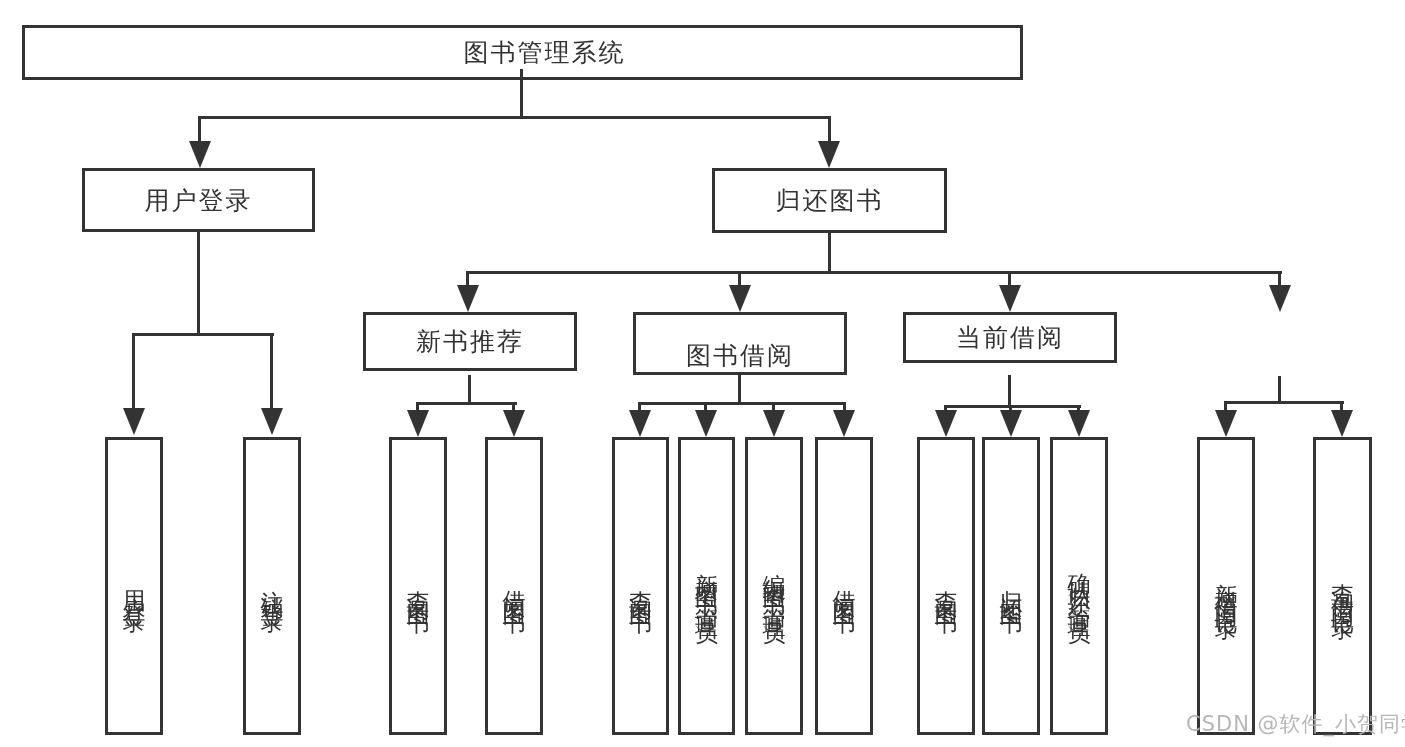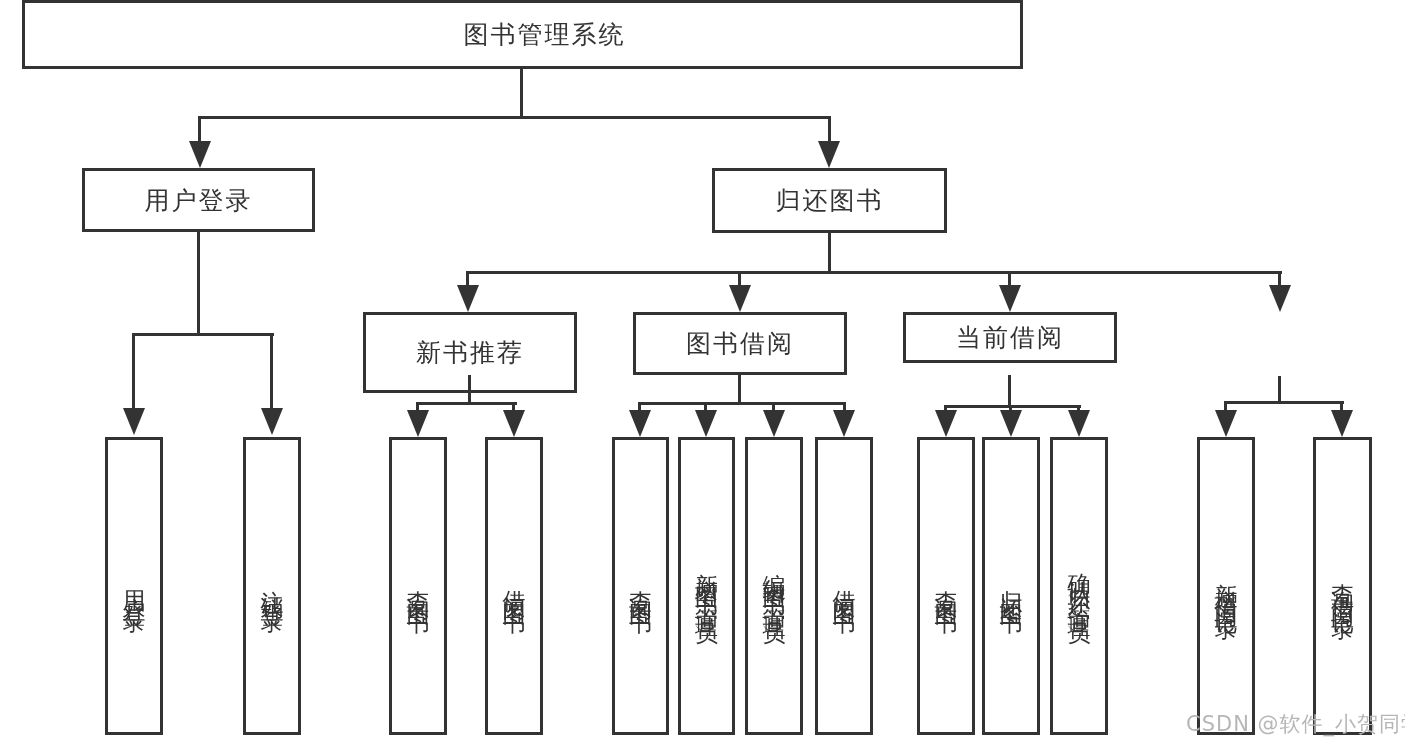--- a/index.html
+++ b/index.html
@@ -27,37 +27,37 @@
   .watermark{
     position:absolute;left:1186px;top:710px;z-index:10;
     font-size:21px;color:#b6b6b6;letter-spacing:1px;white-space:nowrap;
   }
 </style>
 </head>
 <body>
 
 <div class="canvas">
 
-  <div class="node hnode" style="left:22px;top:0;width:1001px;height:69px;padding-left:44px;">
+  <div class="node hnode" style="left:22px;top:25px;width:1001px;height:55px;padding-left:44px;">
     <span>图书管理系统</span>
   </div>
 
   <div class="node hnode" style="left:82px;top:168px;width:233px;height:64px;">
     <span>用户登录</span>
   </div>
 
   <div class="node hnode" style="left:712px;top:168px;width:235px;height:65px;">
     <span>归还图书</span>
   </div>
 
-  <div class="node hnode" style="left:363px;top:312px;width:214px;height:81px;text-align:center;">
+  <div class="node hnode" style="left:363px;top:312px;width:214px;height:59px;text-align:center;">
     <span>新书推荐</span>
   </div>
 
-  <div class="node hnode" style="left:633px;top:312px;width:214px;height:63px;">
+  <div class="node hnode" style="left:633px;top:312px;width:214px;height:63px;align-items:flex-end;">
     <span>图书借阅</span>
   </div>
 
   <div class="node hnode" style="left:903px;top:312px;width:214px;height:51px;">
     <span>当前借阅</span>
   </div>
 
 
   <div class="node vnode" style="left:105px;top:437px;width:58px;height:298px;">
     <span>用户登录</span>

